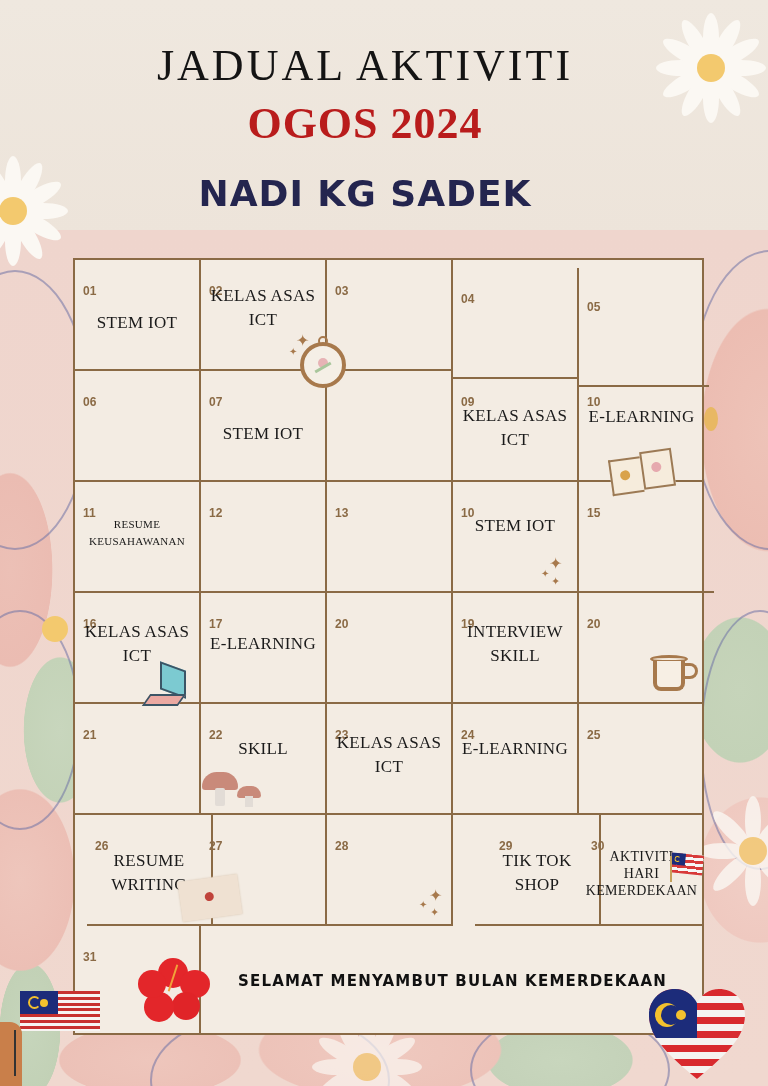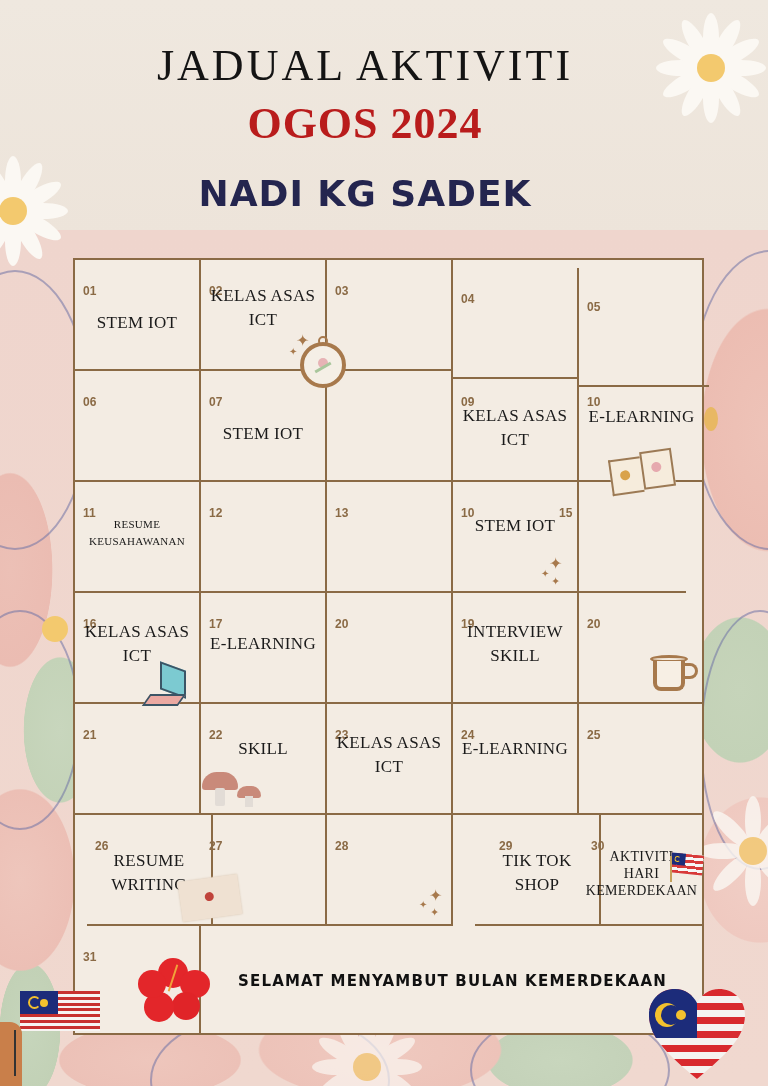--- a/index.html
+++ b/index.html
@@ -224,21 +224,21 @@
       <div class="act"></div>
     </div>
   <div class="cell" style="left:252px;top:222px">
       <span class="num">13</span>
       <div class="act"></div>
     </div>
   <div class="cell" style="left:378px;top:222px">
       <span class="num">10</span>
       <div class="act" style="top:22px;bottom:44px">STEM IOT</div>
     </div>
-  <div class="cell" style="left:476px;top:222px;border-right:none;width:135px">
+  <div class="cell" style="left:504px;top:222px;border-right:none;width:135px">
       <span class="num">15</span>
       <div class="act"></div>
     </div>
 
   <div class="cell" style="left:0;top:333px">
       <span class="num">16</span>
       <div class="act" style="top:20px;bottom:28px">KELAS ASAS
 ICT</div>
     </div>
   <div class="cell" style="left:126px;top:333px">

